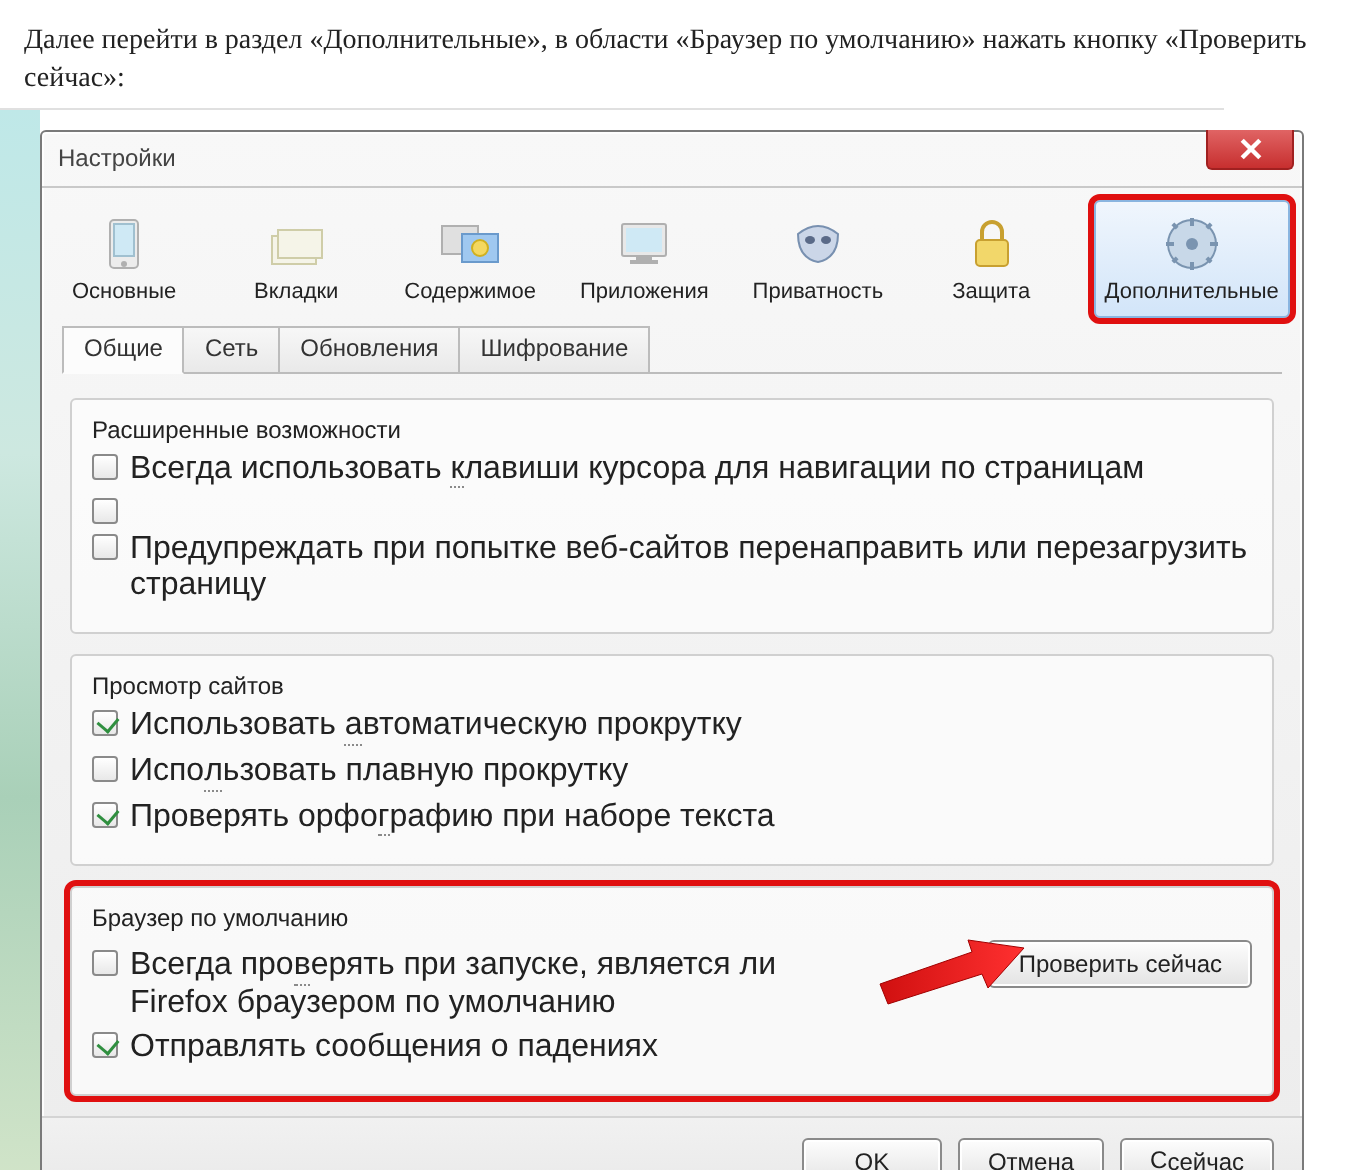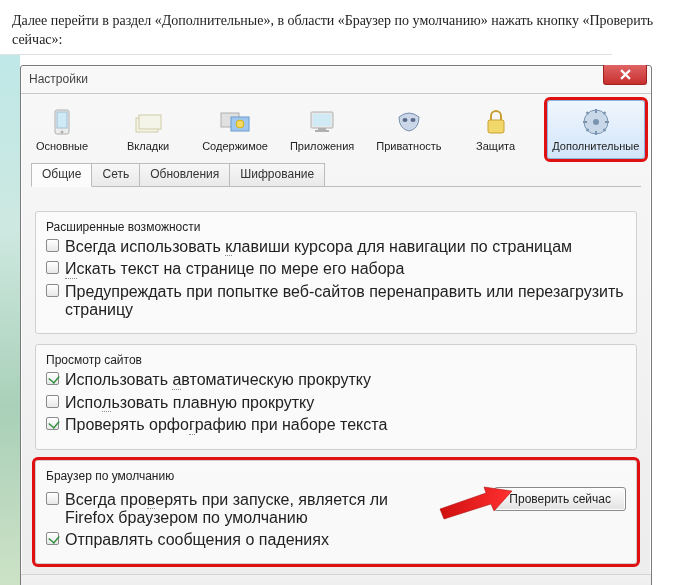--- a/index.html
+++ b/index.html
@@ -100,21 +100,21 @@
     color: #333;
     position: relative;
   }
   .subtab.active {
     background: #fcfcfc;
     border-bottom: 1px solid #fcfcfc;
     margin-bottom: -1px;
     z-index: 2;
   }
   .panel {
-    margin: 24px 14px 10px 14px;
+    margin: 12px 14px 10px 14px;
   }
   .fieldset {
     border: 1px solid #d0d0d0;
     border-radius: 3px;
     padding: 8px 10px 10px 10px;
     margin-bottom: 10px;
     position: relative;
     background: #fdfdfdb0;
   }
   .legend {
@@ -298,21 +298,20 @@
     <div class="panel">
 
       <div class="fieldset">
         <span class="legend">Расширенные возможности</span>
         <div class="check-row">
           <span class="chk"></span>
           <span><span>Всегда использовать </span><span class="dotted-u">к</span><span>лавиши курсора для навигации по страницам</span></span>
         </div>
         <div class="check-row">
           <span class="chk"></span>
-          <span><span class="dotted-u">И</span><span>скать текст на странице по мере его набора</span></span>
         </div>
         <div class="check-row">
           <span class="chk"></span>
           <span>Предупреждать при попытке веб-сайтов перенаправить или перезагрузить страницу</span>
         </div>
       </div>
 
       <div class="fieldset">
         <span class="legend">Просмотр сайтов</span>
         <div class="check-row">

